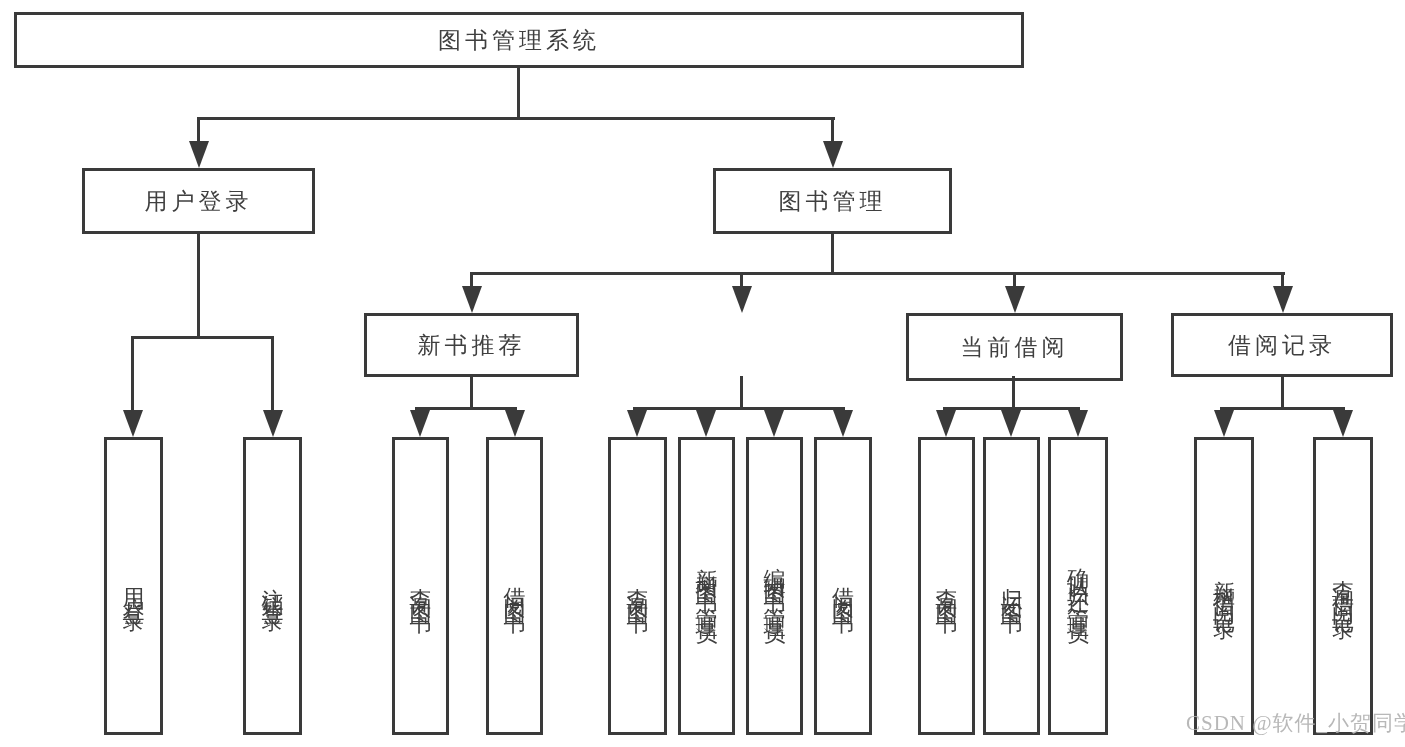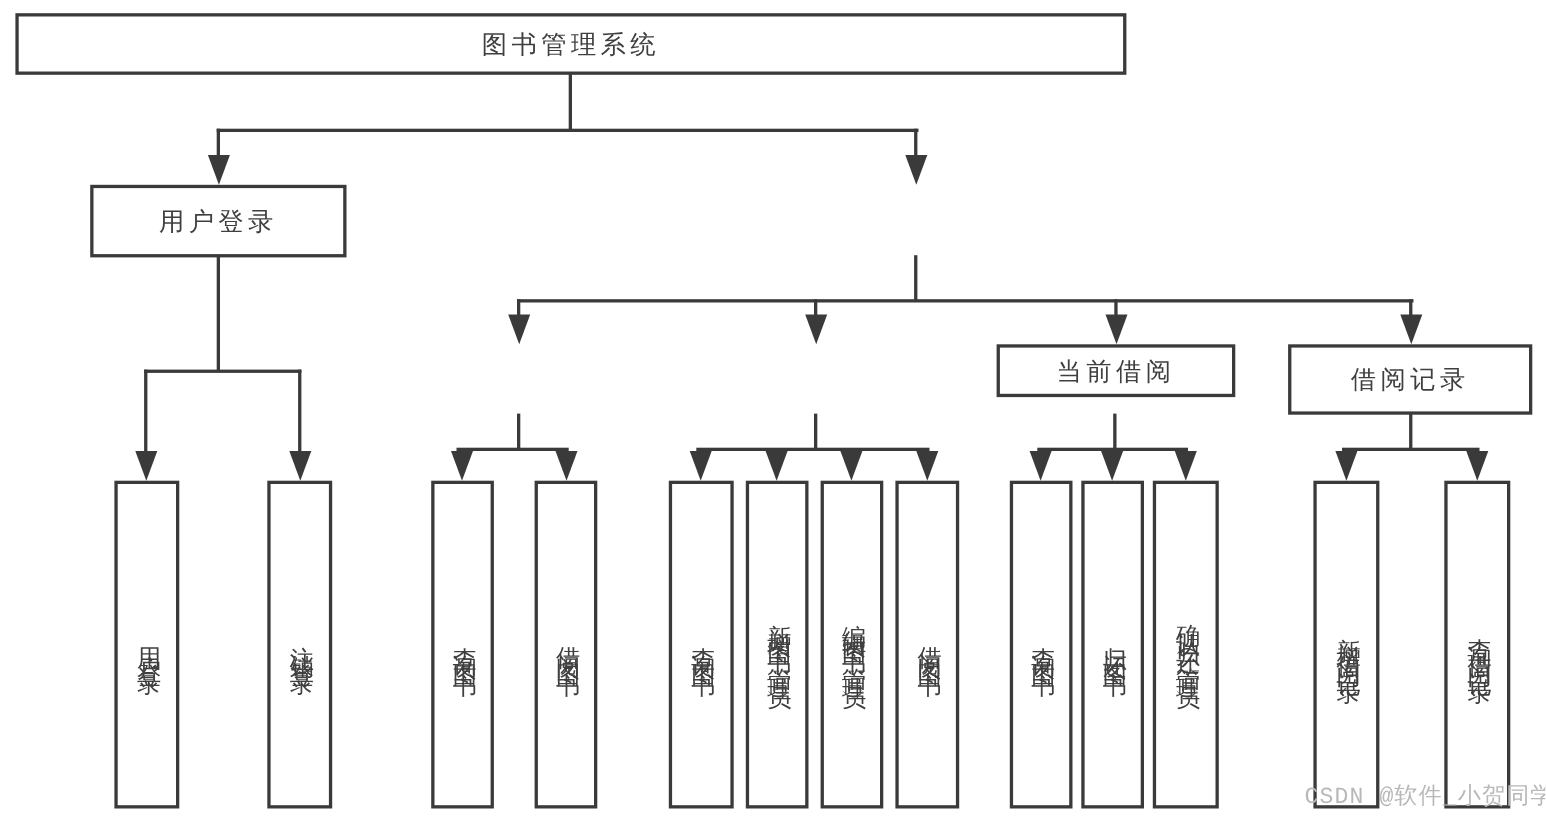--- a/index.html
+++ b/index.html
@@ -7,21 +7,21 @@
     --text: #3f3f3f;
     --watermark: #b8b8b8;
     --background: #ffffff;
   }
   html, body { margin: 0; padding: 0; background: #fff; }
   .canvas {
     position: relative;
     width: 1405px;
     height: 747px;
     background: var(--background);
-    font-family: Liberation Mono, monospace;
+    font-family: Liberation Serif, serif;
     overflow: hidden;
   }
   .node {
     position: absolute;
     box-sizing: border-box;
     border: 3px solid var(--line);
     background: #fff;
     display: flex;
     align-items: center;
     justify-content: center;
@@ -59,22 +59,24 @@
   }
 </style>
 </head>
 <body>
 
 <div class="canvas">
 
   <div class="node" style="left:14px; top:12px; width:1010px; height:56px;">图书管理系统</div>
 
   <div class="node" style="left:82px; top:168px; width:233px; height:66px;">用户登录</div>
+  <div class="node" style="left:713px; top:168px; width:239px; height:66px;">图书管理</div>
 
-  <div class="node" style="left:906px; top:313px; width:217px; height:48px;">当前借阅</div>
+  <div class="node" style="left:364px; top:313px; width:215px; height:64px;">新书推荐</div>
+  <div class="node" style="left:906px; top:313px; width:217px; height:68px;">当前借阅</div>
   <div class="node" style="left:1171px; top:313px; width:222px; height:64px;">借阅记录</div>
 
   <div class="node leaf" style="left:104px; top:437px; width:59px; height:298px;">
     <span class="vtext">用户登录</span>
   </div>
   <div class="node leaf" style="left:243px; top:437px; width:59px; height:298px;">
     <span class="vtext">注销登录</span>
   </div>
 
   <div class="node leaf" style="left:392px; top:437px; width:57px; height:298px;">

